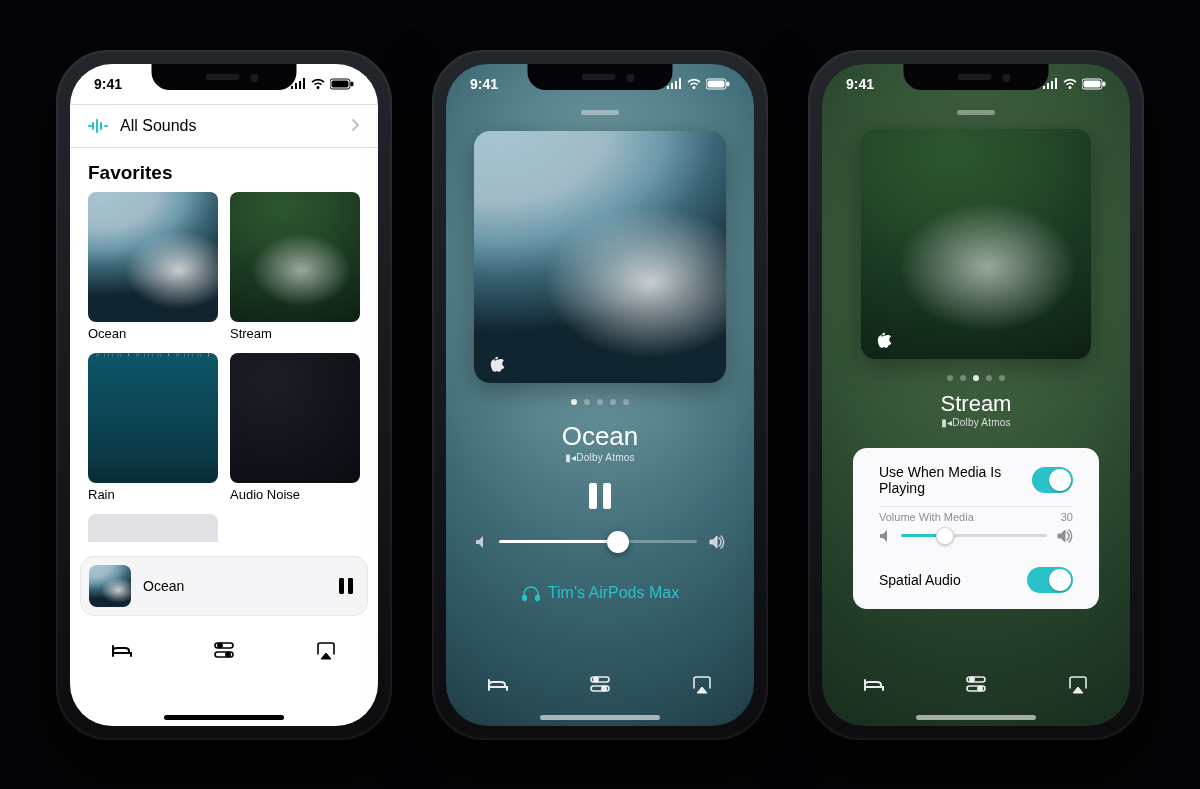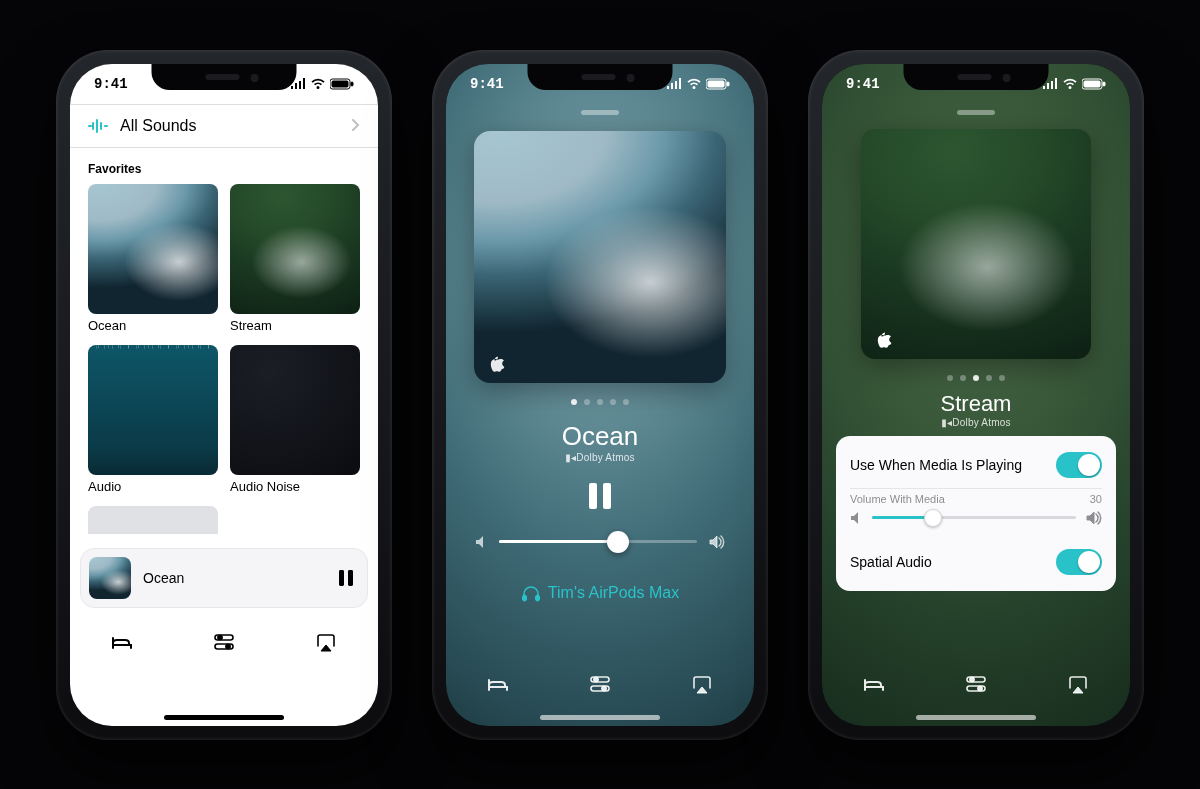--- a/index.html
+++ b/index.html
@@ -39,39 +39,39 @@
   .home-indicator{
     position:absolute;left:50%;bottom:6px;transform:translateX(-50%);
     width:120px;height:5px;border-radius:3px;z-index:60;
   }
   .home-indicator.dark{background:#000}
   .home-indicator.light{background:rgba(255,255,255,.6)}
 
   
   .statusbar{
     position:absolute;top:0;left:0;right:0;height:40px;display:flex;
-    justify-content:space-between;align-items:center;padding:0 24px;font-size:14px;font-weight:600;z-index:40;font-family:Liberation Mono, monospace;
+    justify-content:space-between;align-items:center;padding:0 24px;font-size:14px;font-weight:600;z-index:40;
   }
   .statusbar.dark{color:#000}
   .statusbar.light{color:#fff}
   .indicators{display:flex;align-items:center;gap:5px}
   .indicators svg{display:block}
 
   
   
   
   .library-bg{background:#fff;color:#000;height:100%;padding-top:40px;display:flex;flex-direction:column}
   .lib-top{padding:6px 18px 0;text-align:right}
   .lib-top a{color:var(--accent);font-size:15px}
   .lib-title{font-size:30px;font-weight:700;padding:2px 18px 10px}
   .lib-row{
     display:flex;align-items:center;gap:12px;padding:12px 18px;border-top:1px solid #ddd;border-bottom:1px solid #ddd;
   }
   .lib-row .chev{margin-left:auto;color:#c0c0c4}
-  .section-h{font-weight:700;font-size:12px;padding:14px 18px 8px}
+  .section-h{font-weight:700;font-size:19px;padding:14px 18px 8px}
   .grid{display:grid;grid-template-columns:1fr 1fr;gap:12px 12px;padding:0 18px}
   .tile{display:flex;flex-direction:column;gap:4px}
   .tile .art{width:100%;aspect-ratio:1/1;border-radius:8px}
   .tile .lbl{font-size:13px}
   .truncated .art{aspect-ratio:auto;height:28px;border-radius:8px 8px 0 0}
 
   .art-ocean{background:
     radial-gradient(120% 80% at 10% 0%,#a6c6d1 0%,#9fbac6 35%,#6a98a9 55%,#3a6474 72%,#102530 100%),
     radial-gradient(70% 50% at 70% 60%,rgba(255,255,255,.75) 0%,rgba(255,255,255,0) 60%);
     background-blend-mode:screen}
@@ -122,21 +122,21 @@
   .volume .fill{position:absolute;left:0;top:0;bottom:0;background:#fff;border-radius:2px}
   .volume .thumb{position:absolute;top:50%;width:22px;height:22px;border-radius:50%;background:#fff;transform:translate(-50%,-50%);box-shadow:0 2px 6px rgba(0,0,0,.4)}
   .route{display:flex;align-items:center;gap:7px;margin-top:34px;font-size:16px;color:var(--accent)}
   .spacer{flex:1}
 
   
   
   
   .np-stream-bg{background:radial-gradient(140% 100% at 50% 30%,#4a6a49 0%,#375638 30%,#24402a 55%,#122317 90%)}
   .card{
-    width:280px;background:#fafafc;border-radius:14px;color:#000;margin-top:8px;padding:6px 0;font-size:14px;
+    width:246px;background:#fafafc;border-radius:14px;color:#000;margin-top:20px;padding:6px 12px;font-size:14px;
   }
   .card-row{display:flex;align-items:center;justify-content:space-between;padding:10px 14px}
   .card-row + .card-divider{height:1px;background:#e5e5e7;margin:0 14px}
   .card-sub{display:flex;align-items:center;justify-content:space-between;padding:4px 14px 0;font-size:11px;color:#8e8e92}
   .mini-volume{display:flex;align-items:center;gap:10px;padding:6px 14px 14px}
   .mini-volume .track{flex:1;height:3px;border-radius:2px;background:#d8d8dc;position:relative}
   .mini-volume .fill{position:absolute;left:0;top:0;bottom:0;background:var(--accent);border-radius:2px}
   .mini-volume .thumb{position:absolute;top:50%;width:18px;height:18px;border-radius:50%;background:#fff;border:1px solid #d6d6da;transform:translate(-50%,-50%);box-shadow:0 1px 3px rgba(0,0,0,.25)}
 
   .toggle{width:46px;height:26px;border-radius:13px;position:relative}
@@ -243,21 +243,21 @@
         <div class="tile">
           <div class="art art-ocean"></div>
           <span class="lbl">Ocean</span>
         </div>
         <div class="tile">
           <div class="art art-stream"></div>
           <span class="lbl">Stream</span>
         </div>
         <div class="tile">
           <div class="art art-rain"></div>
-          <span class="lbl">Audio</span>
+          <span class="lbl">Rain</span>
         </div>
         <div class="tile">
           <div class="art art-dark"></div>
           <span class="lbl">Audio Noise</span>
         </div>
         <div class="tile truncated">
           <div class="art" style="background:#dfe1e4"></div>
         </div>
       </div>
 

